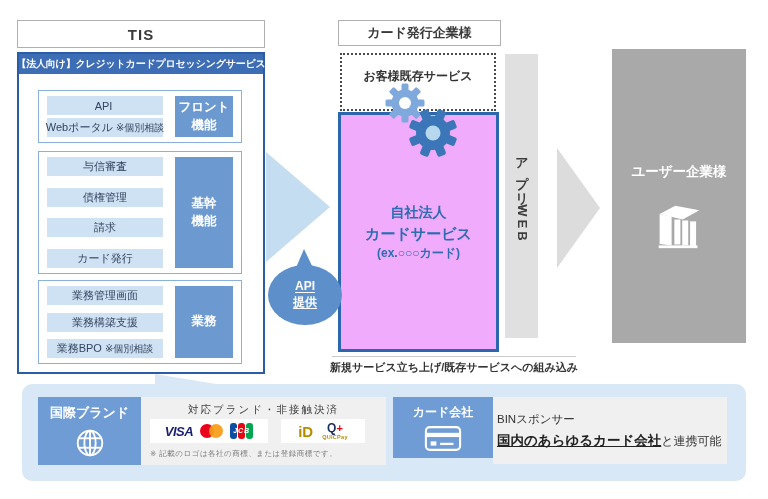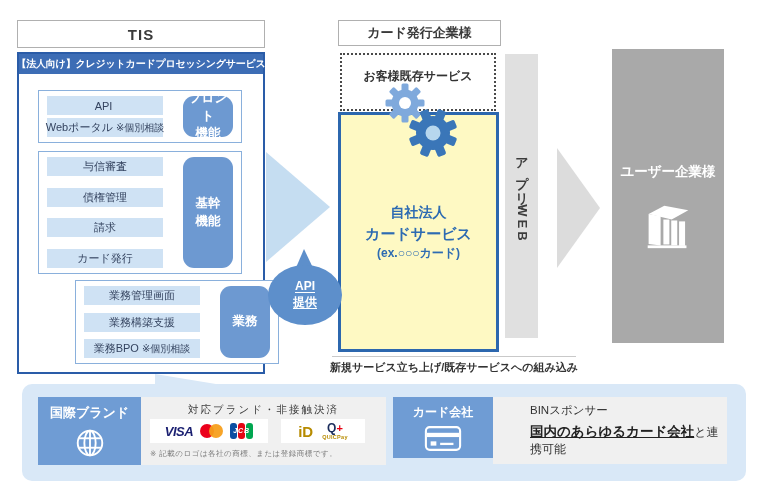--- a/index.html
+++ b/index.html
@@ -13,47 +13,47 @@
   
   #tis-box{position:absolute;left:17px;top:52px;width:248px;height:322px;border:2px solid #2a5ca8;
            background:#fff;box-sizing:border-box;}
   #tis-header{position:absolute;top:0;left:0;right:0;height:20px;background:#3d6db5;color:#fff;
               font-weight:bold;font-size:10px;letter-spacing:-0.2px;display:flex;align-items:center;
               justify-content:center;white-space:nowrap;}
   .group{position:absolute;left:19px;width:204px;border:1px solid #8ab0dc;background:#fff;
          box-sizing:border-box;display:flex;justify-content:space-between;padding:5px 8px;}
   #group-front{top:36px;height:53px;}
   #group-core{top:97px;height:123px;}
-  #group-ops{top:226px;height:84px;margin-left:37px;}
+  #group-ops{top:226px;height:84px;}
   .rows{display:flex;flex-direction:column;justify-content:space-between;width:116px;}
   .row{background:#cfe2f4;height:19px;display:flex;align-items:center;justify-content:center;
        font-size:11px;color:#34435f;gap:3px;white-space:nowrap;}
   .row .note{font-size:10px;color:#34435f;}
-  .glabel{width:50px;background:#6d99d1;color:#fff;font-weight:bold;font-size:12.5px;display:flex;
-          flex-direction:column;align-items:center;justify-content:center;line-height:1.4;text-align:center;border-radius:11px;}
+  .glabel{width:58px;background:#6d99d1;color:#fff;font-weight:bold;font-size:12.5px;display:flex;
+          flex-direction:column;align-items:center;justify-content:center;line-height:1.4;text-align:center;}
 
   
   #existing-box{position:absolute;left:340px;top:53px;width:156px;height:58px;border:2px dotted #4a4a4a;
                 background:#fff;box-sizing:border-box;display:flex;justify-content:center;
                 font-weight:bold;font-size:12px;color:#333;padding-top:13px;}
-  #service-box{position:absolute;left:338px;top:112px;width:161px;height:240px;background:#fef9c3;
+  #service-box{position:absolute;left:338px;top:112px;width:161px;height:240px;background:#f0abfc;
                border:3px solid #2c67ae;box-sizing:border-box;display:flex;flex-direction:column;
                align-items:center;justify-content:center;color:#2d6bb2;font-weight:bold;text-align:center;}
   #service-box .sv1{font-size:14px;line-height:1.5;}
   #service-box .sv2{font-size:15px;line-height:1.4;}
   #service-box .sv3{font-size:12px;line-height:1.5;}
   #caption-line{position:absolute;left:332px;top:356px;width:244px;height:1px;background:#c9c9c9;}
   #caption{position:absolute;left:308px;top:360px;width:292px;text-align:center;font-size:11px;
            font-weight:bold;color:#333;white-space:nowrap;}
 
   #channel-bar{position:absolute;left:505px;top:54px;width:33px;height:284px;background:#e0e0e0;
                display:flex;align-items:center;justify-content:center;writing-mode:vertical-rl;
                text-orientation:mixed;font-size:13px;font-weight:bold;color:#3c3c3c;letter-spacing:3px;}
 
-  #user-box{position:absolute;left:612px;top:49px;width:112px;height:294px;background:#a9a9a9;}
+  #user-box{position:absolute;left:612px;top:49px;width:134px;height:294px;background:#a9a9a9;}
   #user-box .utitle{position:absolute;top:114px;left:0;right:0;text-align:center;color:#fff;
                     font-weight:bold;font-size:13.5px;}
   #building-icon{position:absolute;top:152px;left:50%;transform:translateX(-50%);}
 
   
   #band{position:absolute;left:22px;top:384px;width:724px;height:97px;background:#d9e8f7;border-radius:10px;}
   .sec-blue{position:absolute;background:#6f9cd4;color:#fff;font-weight:bold;display:flex;
             flex-direction:column;align-items:center;padding-top:7px;box-sizing:border-box;}
   #intl-box{left:38px;top:397px;width:103px;height:68px;font-size:13px;}
   #cardco-box{left:393px;top:397px;width:100px;height:61px;font-size:12px;}
@@ -78,21 +78,21 @@
   .jcb .s2{left:8px;background:#e30613;}
   .jcb .s3{left:16px;background:#00a650;}
   .jcb b{position:absolute;left:0;right:0;top:4px;text-align:center;color:#fff;font-size:7px;
          font-style:italic;letter-spacing:1px;}
   .idlogo{font-size:15px;font-weight:bold;color:#b78b00;}
   .qp{display:flex;flex-direction:column;align-items:center;line-height:1;}
   .qp .qmark{font-size:12px;font-weight:bold;color:#1a2c5b;}
   .qp .qplus{color:#e60012;font-size:11px;font-weight:bold;}
   .qp .qtext{font-size:5.5px;font-weight:bold;color:#b78b00;margin-top:1px;letter-spacing:0.3px;}
   #cardco-content{position:absolute;left:493px;top:397px;width:234px;height:67px;background:#f0f0f0;
-                  display:flex;flex-direction:column;justify-content:center;padding-left:37px;
+                  display:flex;flex-direction:column;justify-content:center;padding-left:4px;
                   box-sizing:border-box;}
   #bin-line1{font-size:11.5px;color:#333;margin-bottom:5px;}
   #bin-line2{font-size:12px;color:#333;}
   #bin-line2 .strong{font-size:13.5px;font-weight:bold;color:#222;text-decoration:underline;}
 
   
   #shape-overlay{position:absolute;left:0;top:0;z-index:5;pointer-events:none;}
   #balloon-text{position:absolute;left:275px;top:279px;width:60px;z-index:6;text-align:center;
                 color:#fff;font-weight:bold;font-size:12px;line-height:1.3;}
   #balloon-text div{text-decoration:underline;text-underline-offset:2px;}

